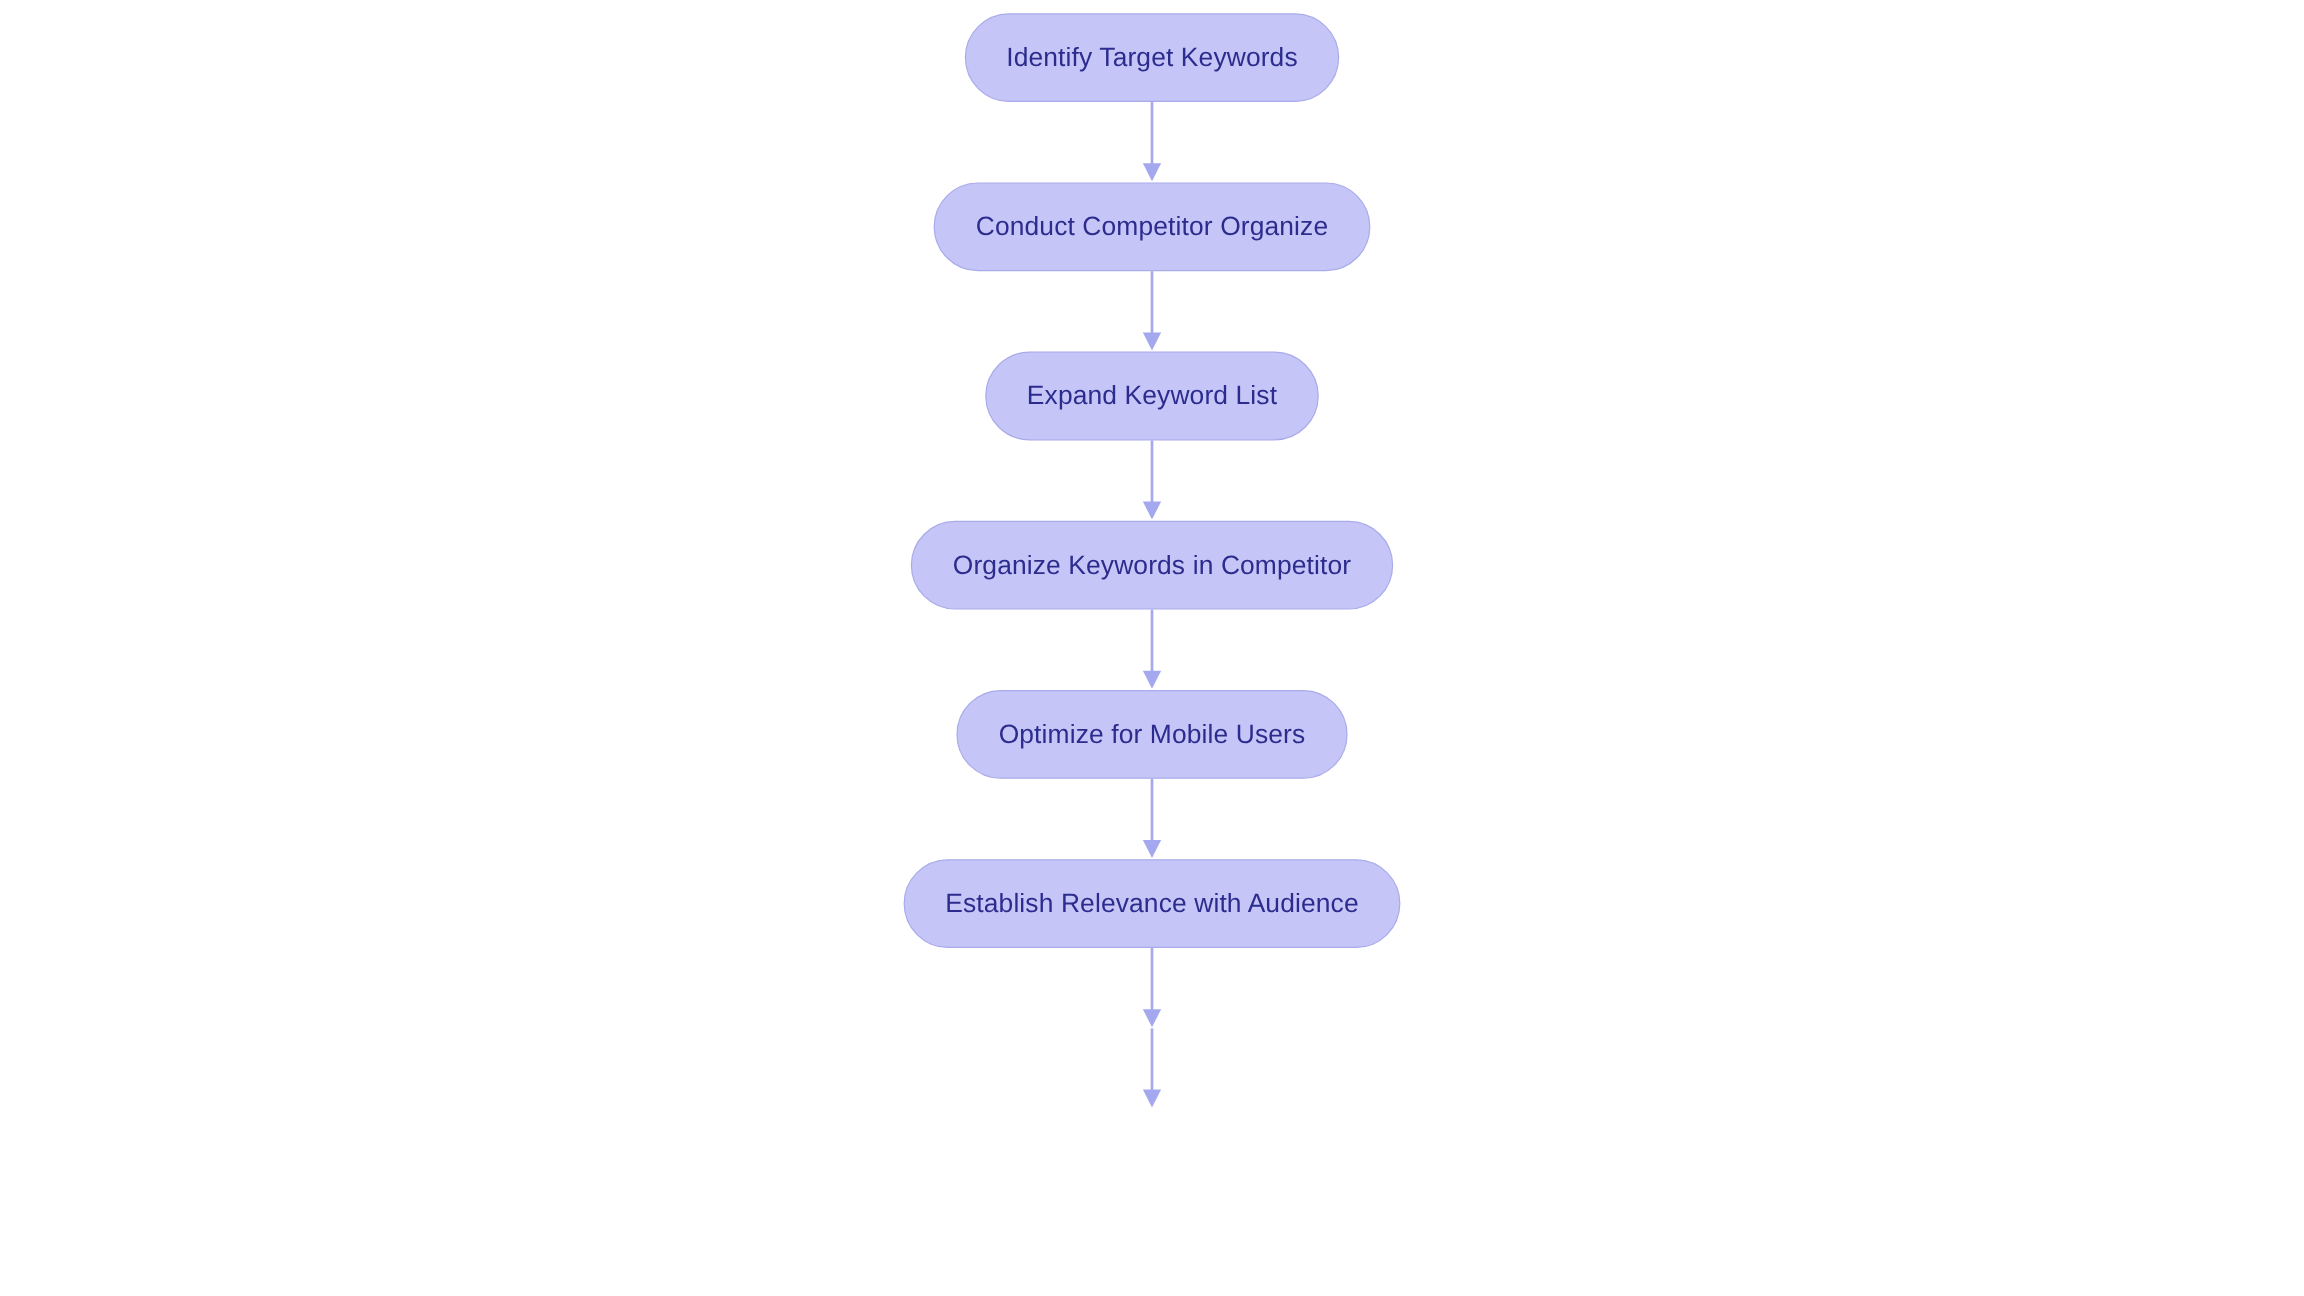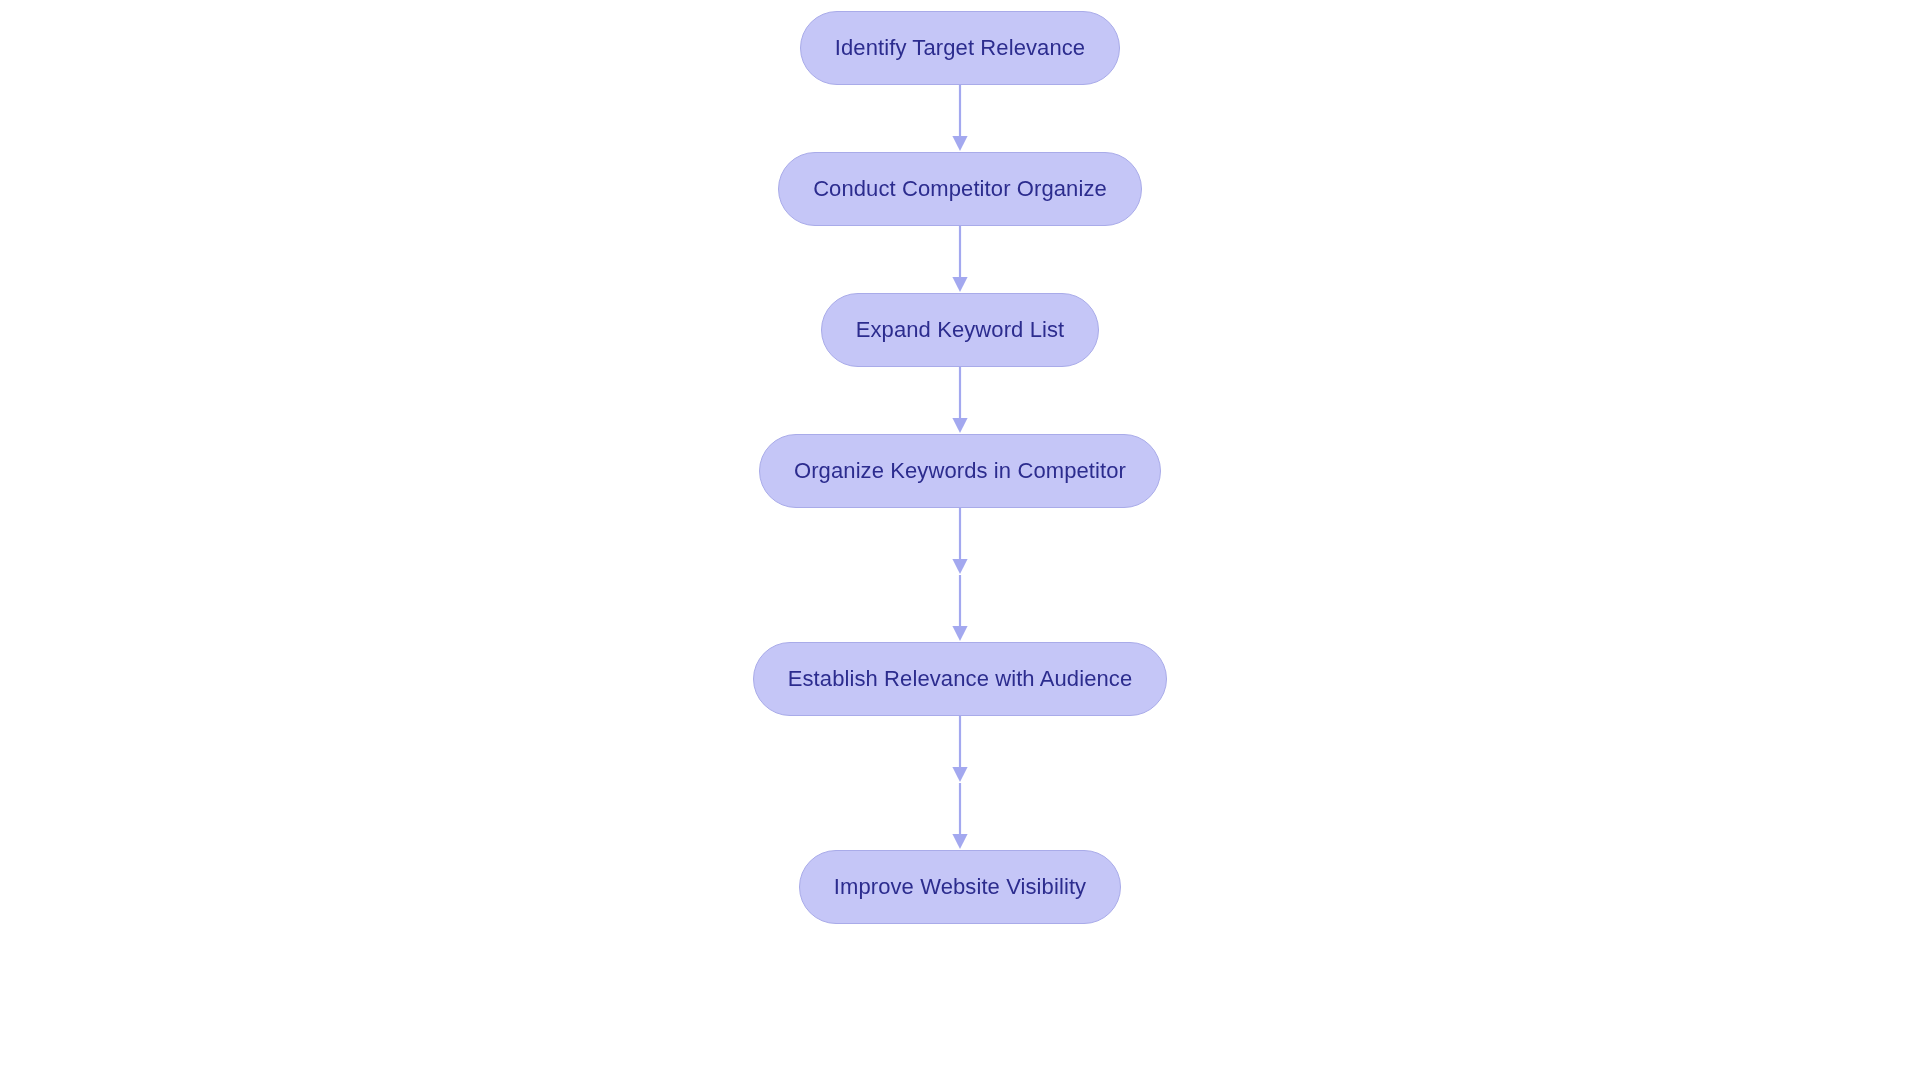--- a/index.html
+++ b/index.html
@@ -73,21 +73,21 @@
     overflow: visible;
   }
 </style>
 </head>
 <body>
 
 <div id="flowchart-canvas">
   <div class="flow-column">
 
     <div class="flow-node">
-      <span class="flow-node-label">Identify Target Relevance</span>
+      <span class="flow-node-label">Identify Target Keywords</span>
     </div>
 
     <div class="flow-connector">
       <svg viewBox="0 0 24 67" xmlns="http://www.w3.org/2000/svg" aria-hidden="true">
         <line x1="12" y1="0" x2="12" y2="53" stroke="#a3a8ef" stroke-width="2.2"></line>
         <polygon points="12,66 4.4,51 19.6,51" fill="#a3a8ef"></polygon>
       </svg>
     </div>
 
     <div class="flow-node">
@@ -116,20 +116,23 @@
       <span class="flow-node-label">Organize Keywords in Competitor</span>
     </div>
 
     <div class="flow-connector">
       <svg viewBox="0 0 24 67" xmlns="http://www.w3.org/2000/svg" aria-hidden="true">
         <line x1="12" y1="0" x2="12" y2="53" stroke="#a3a8ef" stroke-width="2.2"></line>
         <polygon points="12,66 4.4,51 19.6,51" fill="#a3a8ef"></polygon>
       </svg>
     </div>
 
+    <div class="flow-node">
+      <span class="flow-node-label">Optimize for Mobile Users</span>
+    </div>
 
     <div class="flow-connector">
       <svg viewBox="0 0 24 67" xmlns="http://www.w3.org/2000/svg" aria-hidden="true">
         <line x1="12" y1="0" x2="12" y2="53" stroke="#a3a8ef" stroke-width="2.2"></line>
         <polygon points="12,66 4.4,51 19.6,51" fill="#a3a8ef"></polygon>
       </svg>
     </div>
 
     <div class="flow-node">
       <span class="flow-node-label">Establish Relevance with Audience</span>
@@ -143,18 +146,15 @@
     </div>
 
 
     <div class="flow-connector">
       <svg viewBox="0 0 24 67" xmlns="http://www.w3.org/2000/svg" aria-hidden="true">
         <line x1="12" y1="0" x2="12" y2="53" stroke="#a3a8ef" stroke-width="2.2"></line>
         <polygon points="12,66 4.4,51 19.6,51" fill="#a3a8ef"></polygon>
       </svg>
     </div>
 
-    <div class="flow-node">
-      <span class="flow-node-label">Improve Website Visibility</span>
-    </div>
 
   </div>
 </div>
 
 </body></html>

